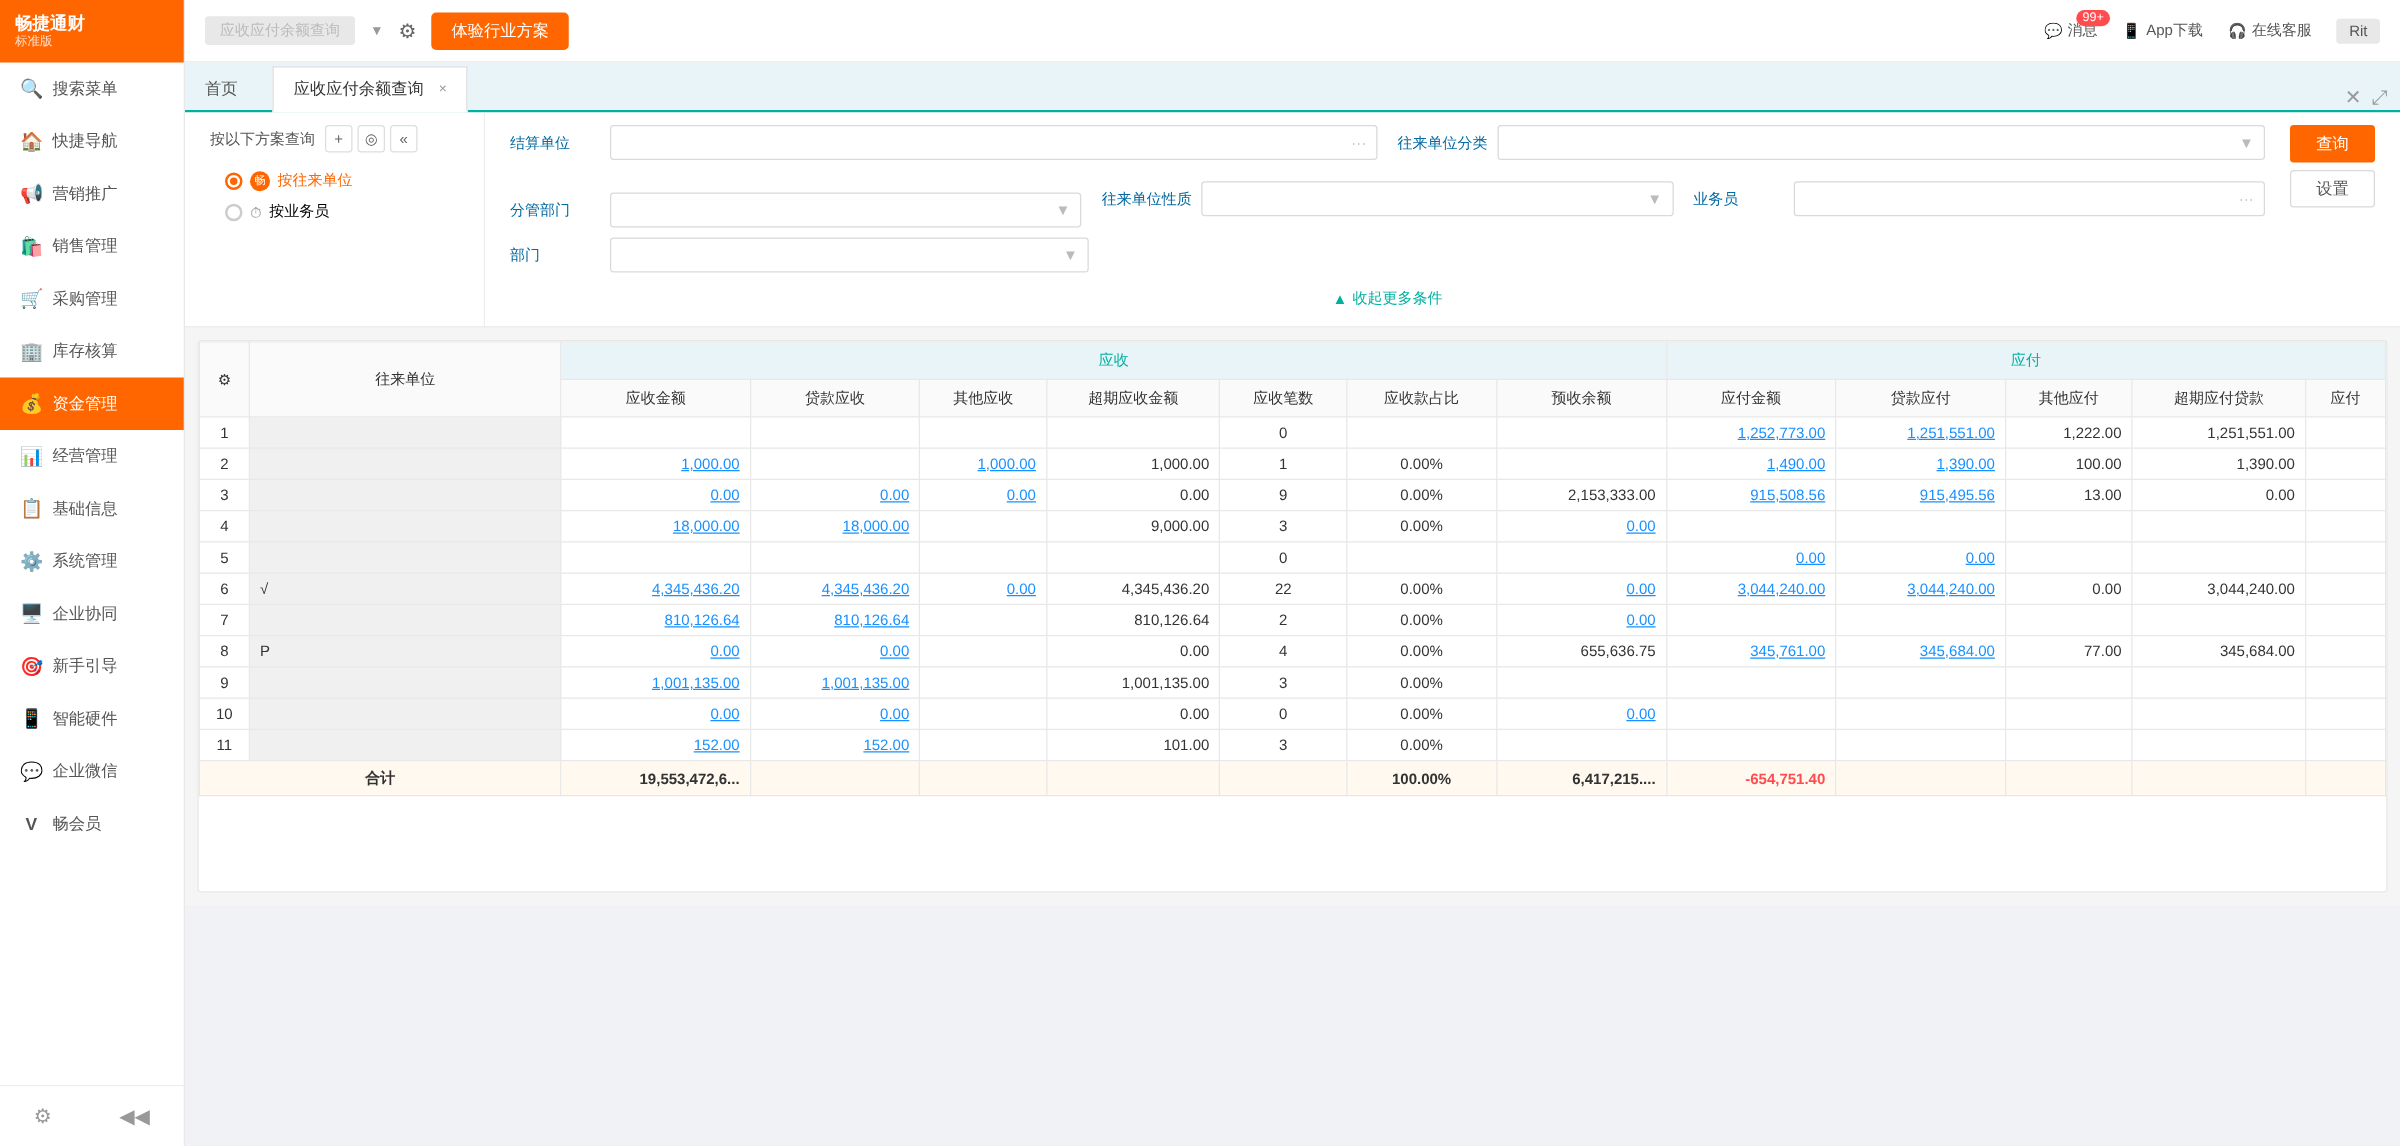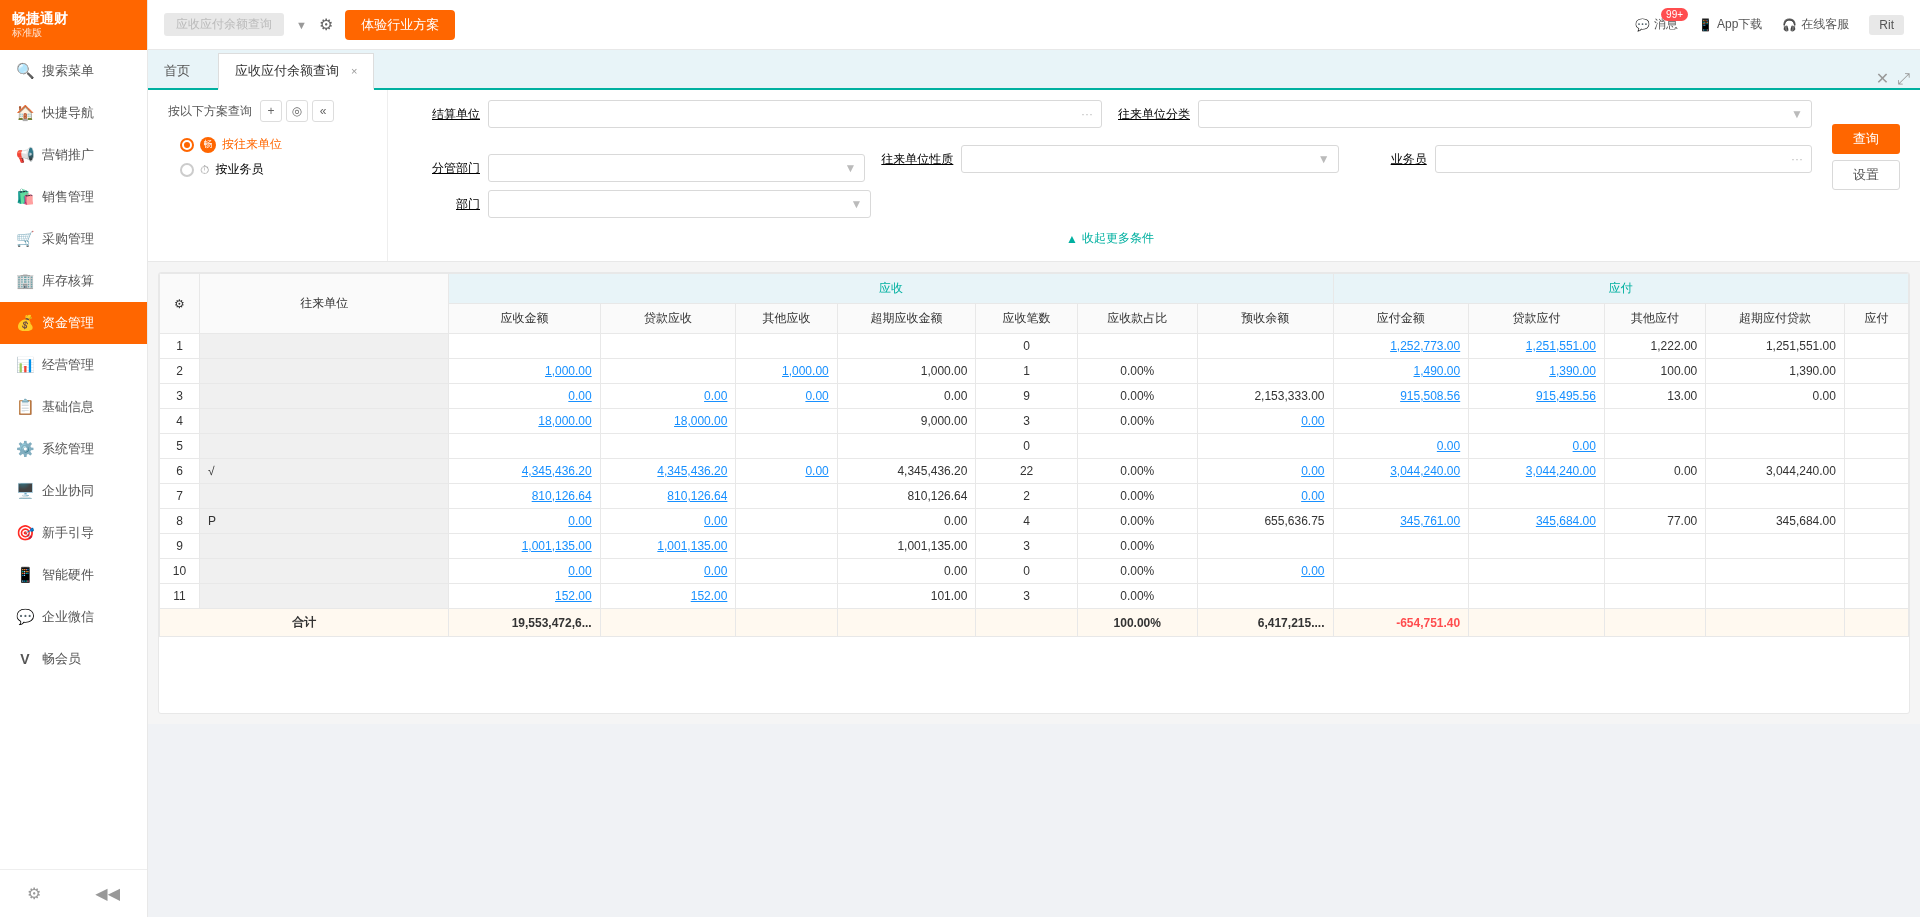--- a/index.html
+++ b/index.html
@@ -42,25 +42,25 @@
     .page-title-actions { display: flex; gap: 12px; align-items: center; color: #ff6600; font-size: 12px; cursor: pointer; }
     .filter-scheme-bar { display: flex; align-items: center; gap: 8px; margin-bottom: 10px; }
     .filter-scheme-icons { display: flex; gap: 4px; }
     .filter-scheme-icon { width: 22px; height: 22px; border: 1px solid #ddd; border-radius: 3px; display: flex; align-items: center; justify-content: center; cursor: pointer; color: #666; font-size: 12px; }
     .scheme-option { display: flex; align-items: center; gap: 6px; padding: 4px 12px; cursor: pointer; }
     .scheme-option.active { color: #ff6600; }
 
     .filter-rows { display: flex; flex-direction: column; gap: 8px; }
     .filter-row { display: flex; align-items: center; gap: 0; }
     .filter-field { display: flex; align-items: center; flex: 1; min-width: 0; }
-    .filter-label { color: #000000; font-size: 12px; width: 80px; text-align: right; padding-right: 8px; flex-shrink: 0; text-decoration: underline; }
+    .filter-label { color: #0369a1; font-size: 12px; width: 80px; text-align: left; padding-right: 8px; flex-shrink: 0; }
     .filter-input { flex: 1; height: 28px; border: 1px solid #d9d9d9; border-radius: 3px; padding: 0 8px; font-size: 12px; color: #333; display: flex; align-items: center; justify-content: space-between; cursor: pointer; background: #fff; }
 
     .filter-collapse { display: flex; align-items: center; justify-content: center; padding: 6px 0; cursor: pointer; color: #ff6600; font-size: 12px; gap: 4px; }
-    .btn-query { background: #ff6600; color: #fff; border: none; padding: 6px 12px; border-radius: 3px; cursor: pointer; font-size: 13px; margin-top: 24px; }
+    .btn-query { background: #ff6600; color: #fff; border: none; padding: 6px 12px; border-radius: 3px; cursor: pointer; font-size: 13px; }
     .btn-set { background: #fff; color: #555; border: 1px solid #d9d9d9; padding: 5px 20px; border-radius: 3px; cursor: pointer; font-size: 13px; }
 
     
     .table-container { flex: 1; overflow: auto; margin: 10px; background: #fff; border: 1px solid #e8e8e8; border-radius: 3px; }
     .data-table { width: 100%; border-collapse: collapse; font-size: 12px; }
     .data-table th { background: #fafafa; border: 1px solid #e8e8e8; padding: 6px 8px; text-align: center; color: #333; font-weight: normal; white-space: nowrap; }
     .data-table td { border: 1px solid #e8e8e8; padding: 5px 8px; color: #333; white-space: nowrap; }
     .data-table .num-cell { text-align: right; }
     .data-table .center-cell { text-align: center; }
     .link-text { color: #1890ff; text-decoration: underline; cursor: pointer; }

